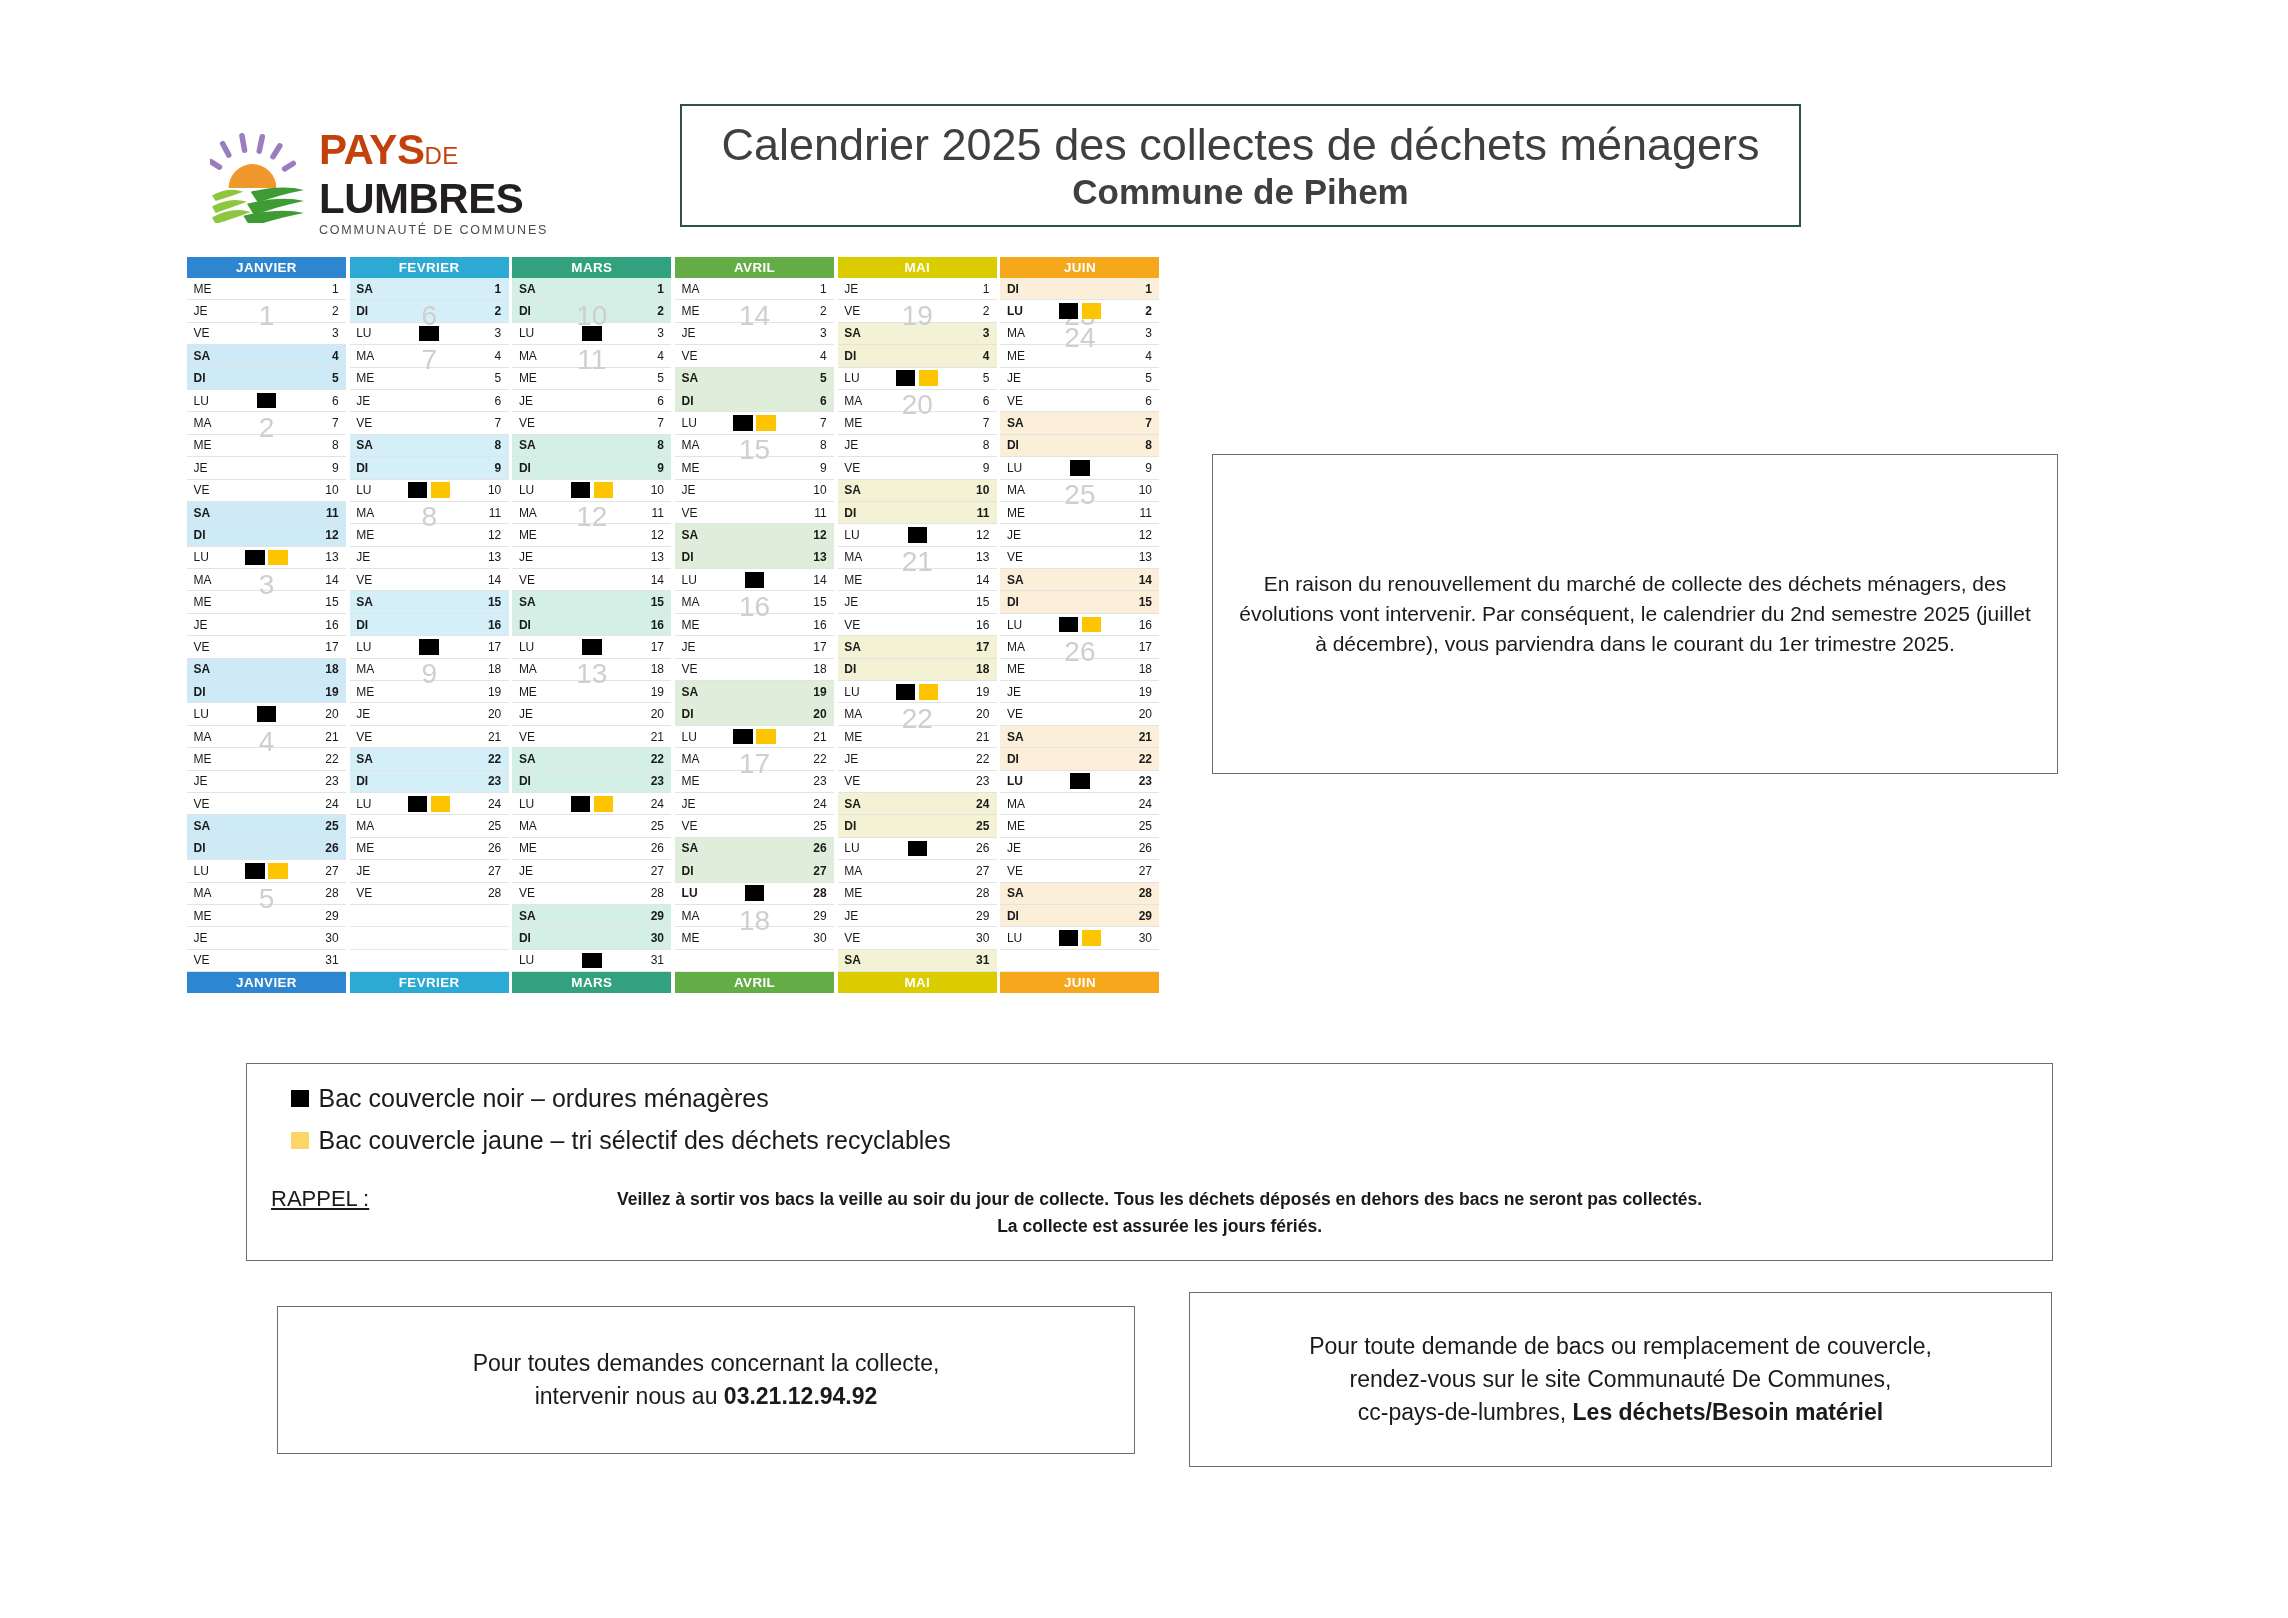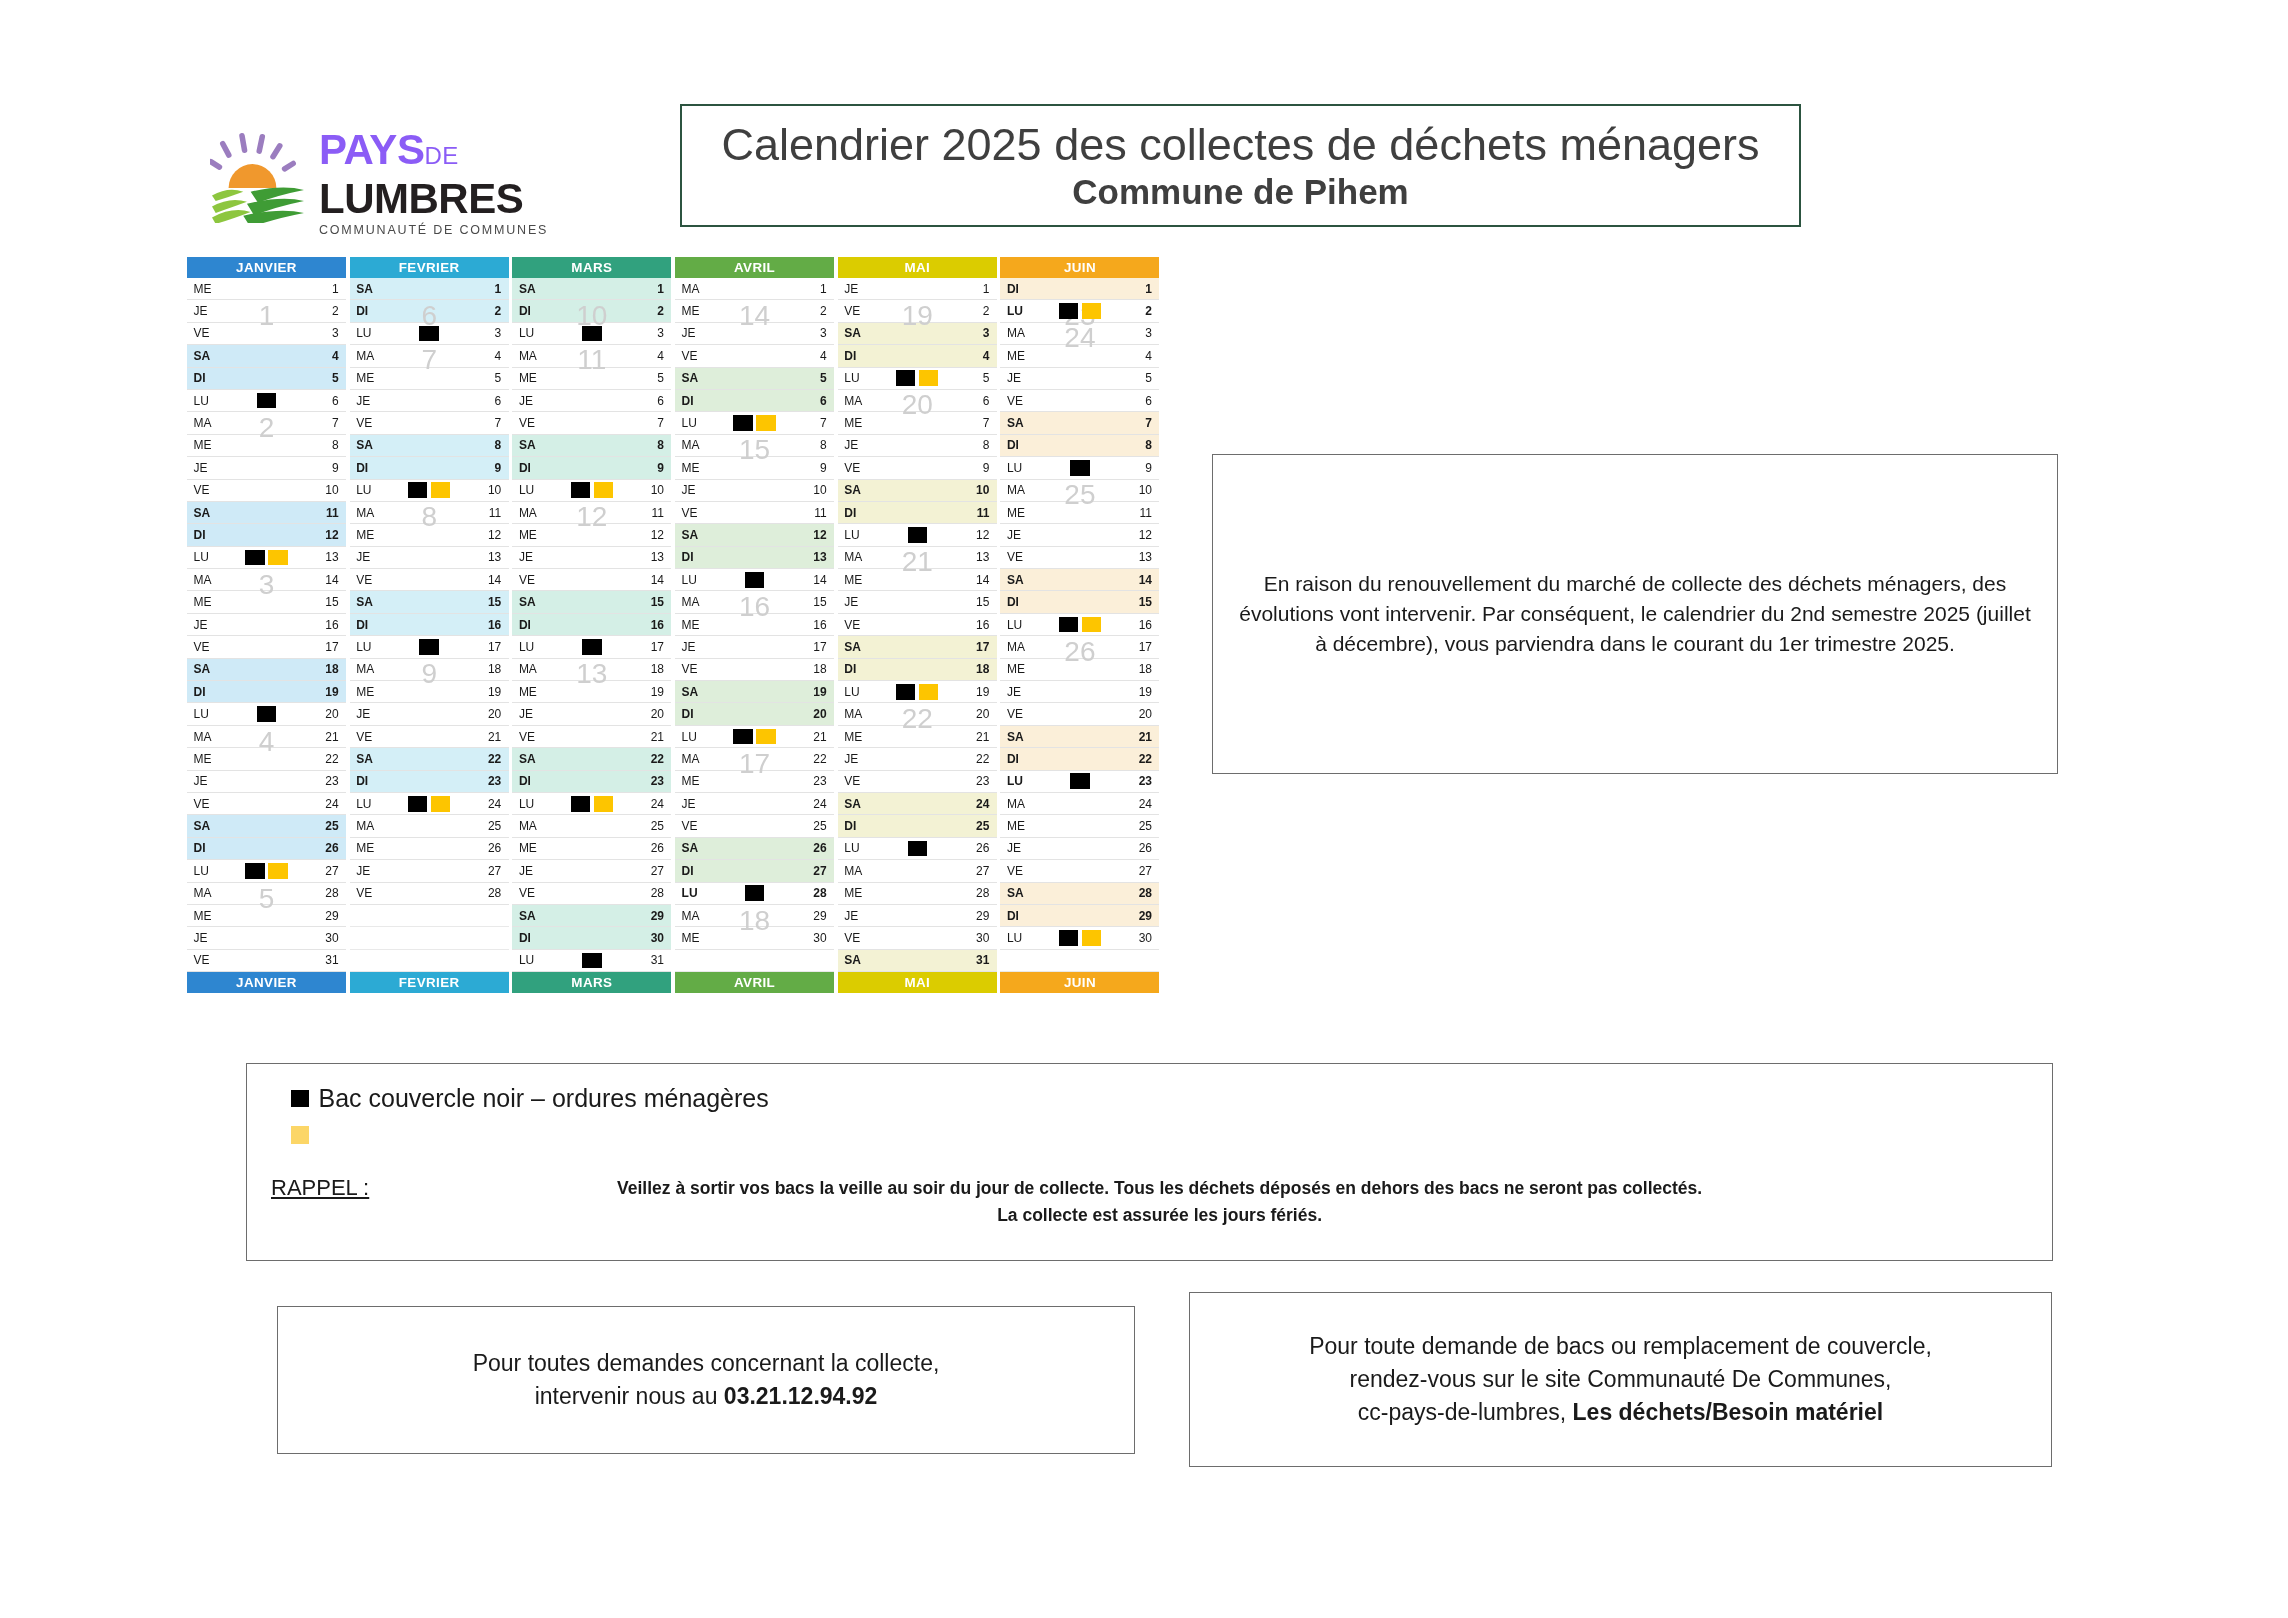--- a/index.html
+++ b/index.html
@@ -9,21 +9,21 @@
     font-family:"Liberation Sans", sans-serif;
     color:#1a1a1a;
     position:relative;
     overflow:hidden;
   }
 
   
   #logo { position:absolute; left:210px; top:127px; width:360px; height:102px; }
   #logo .mark { position:absolute; left:0; top:3.7px; width:96px; height:92px; }
   #logo .wordmark { position:absolute; left:109px; top:1.8px; }
-  #logo .l1 { font-size:42px; font-weight:700; letter-spacing:-0.5px; line-height:42px; color:#8b5cf6; }
+  #logo .l1 { font-size:42px; font-weight:700; letter-spacing:-0.5px; line-height:42px; color:#c2410c; }
   #logo .l1 small { font-size:24px; font-weight:400; letter-spacing:0.5px; }
   #logo .l2 { font-size:42px; font-weight:700; letter-spacing:-0.5px; line-height:44px; color:#231f20; }
   #logo .l3 { font-size:12.5px; font-weight:400; letter-spacing:1.8px; color:#4a4a4a; margin-top:1.8px; }
 
   
   #title-box {
     position:absolute; left:680px; top:104px; width:1117px; height:119px;
     border:2.3px solid #2c5440; background:#ffffff;
     display:flex; flex-direction:column; align-items:center; justify-content:center;
   }
@@ -1071,20 +1071,21 @@
   <p>En raison du renouvellement du marché de collecte des déchets ménagers, des évolutions vont intervenir. Par conséquent, le calendrier du 2nd semestre 2025 (juillet à décembre), vous parviendra dans le courant du 1er trimestre 2025.</p>
 </div>
 
 <div id="legend">
   <div class="lrow">
     <span class="lswatch black"></span>
     <span class="ltext">Bac couvercle noir – ordures ménagères</span>
   </div>
   <div class="lrow">
     <span class="lswatch yellow"></span>
+    <span class="ltext">Bac couvercle jaune – tri sélectif des déchets recyclables</span>
   </div>
   <div class="rappel-row">
     <span class="rappel-lbl">RAPPEL :</span>
     <div class="rappel-body">
       <div>Veillez à sortir vos bacs la veille au soir du jour de collecte. Tous les déchets déposés en dehors des bacs ne seront pas collectés.</div>
       <div>La collecte est assurée les jours fériés.</div>
     </div>
   </div>
 </div>
 

